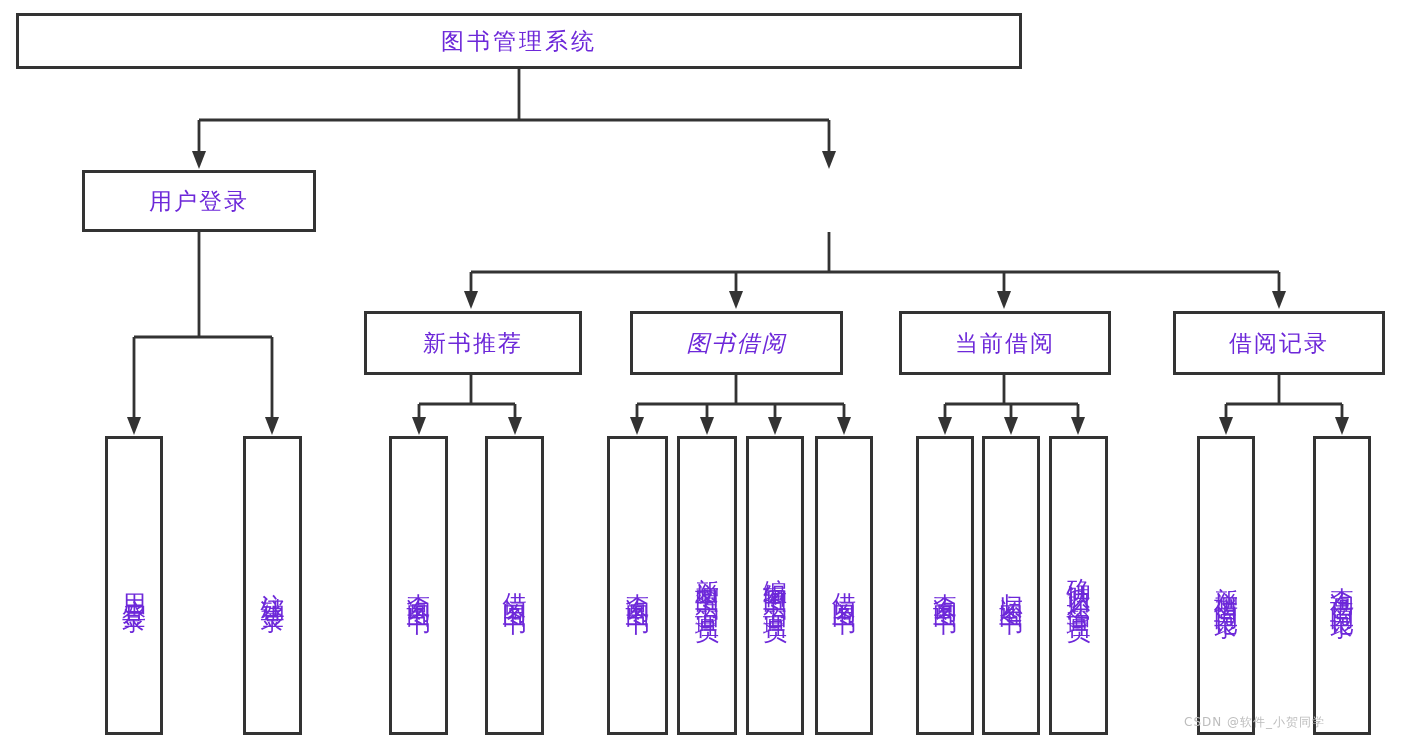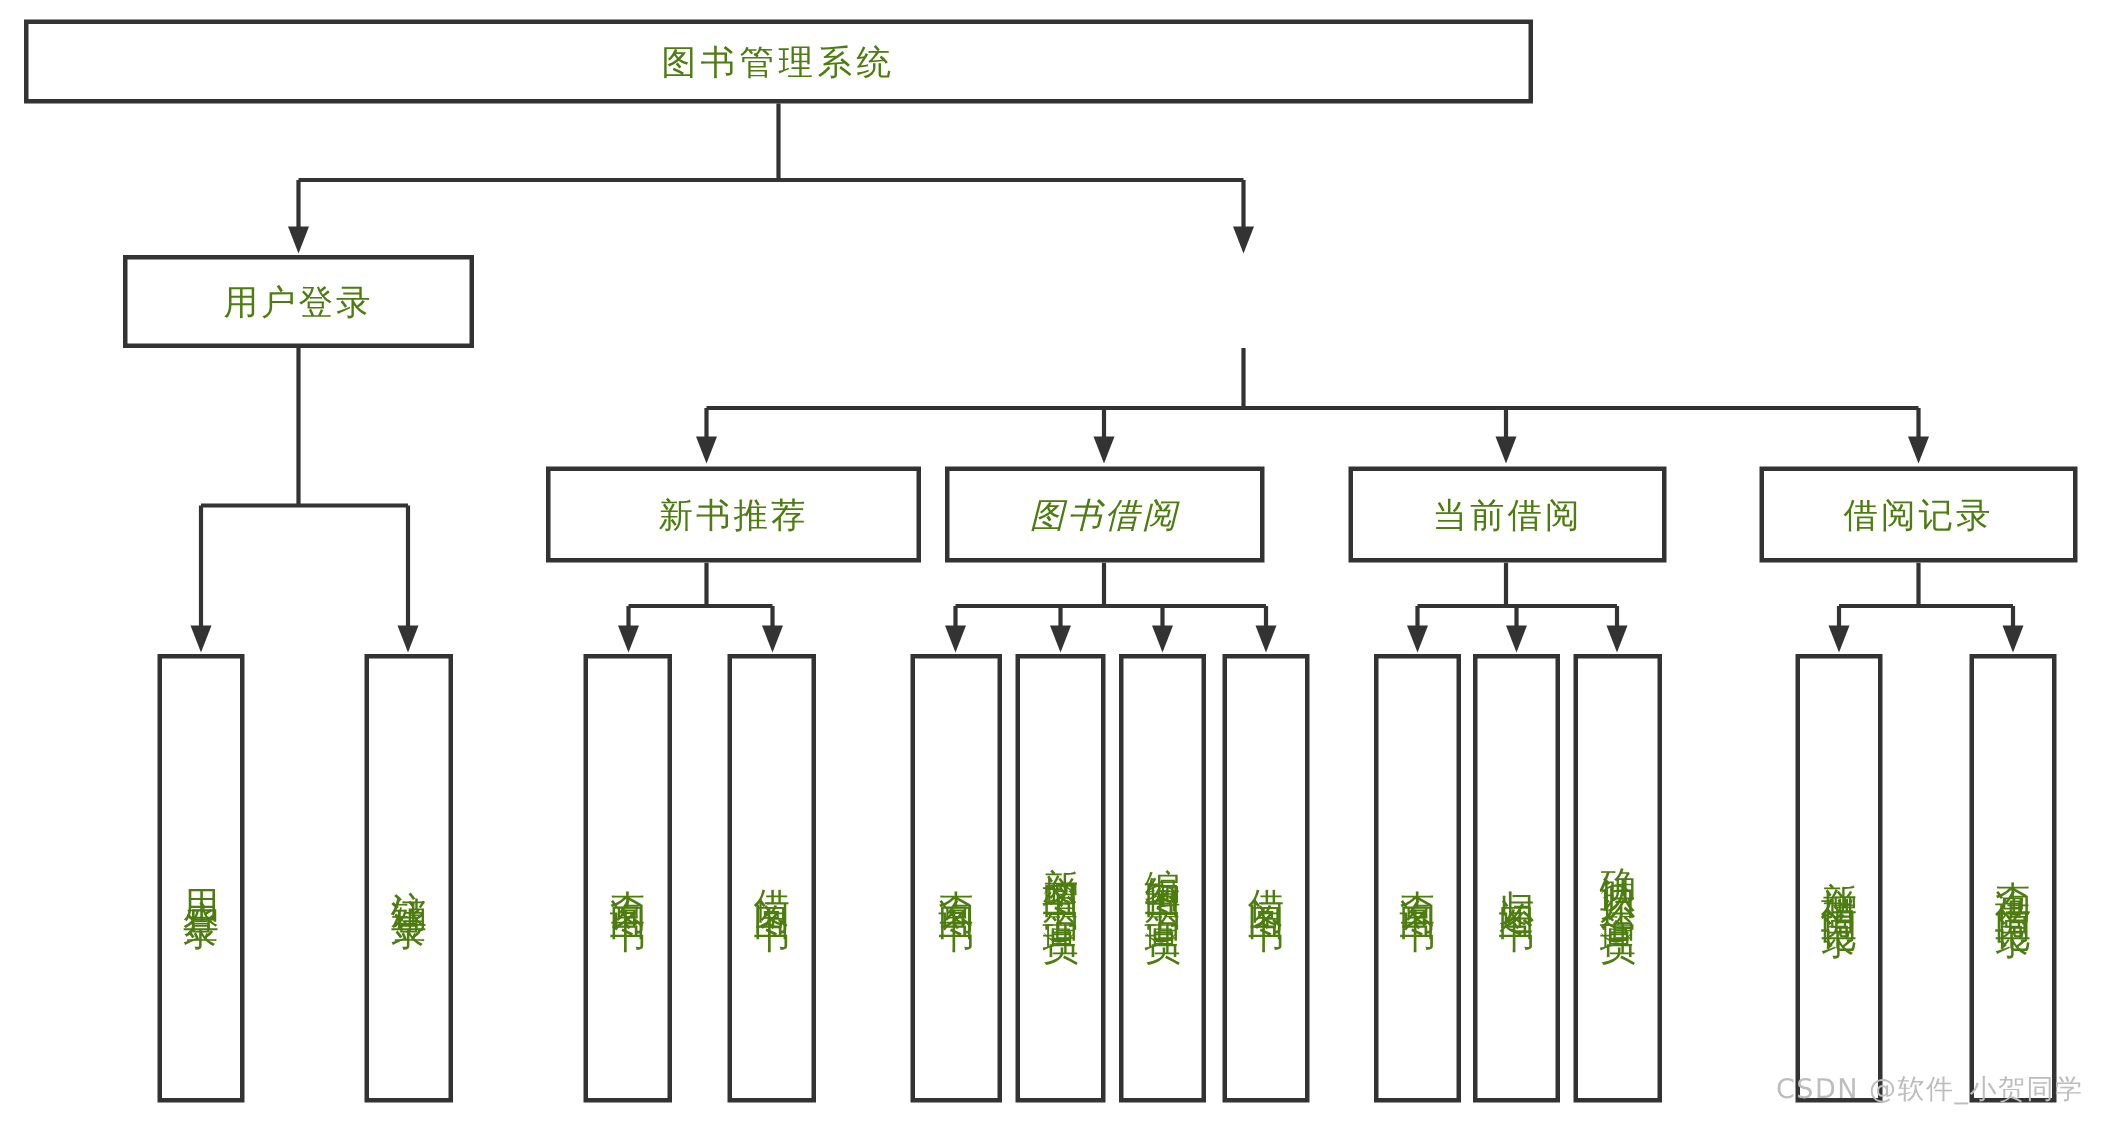--- a/index.html
+++ b/index.html
@@ -22,21 +22,21 @@
     z-index: 1;
   }
   .box {
     position: absolute;
     box-sizing: border-box;
     border: 3px solid #333333;
     background: #ffffff;
     display: flex;
     align-items: center;
     justify-content: center;
-    color: #4d7c0f;
+    color: #6d28d9;
     z-index: 2;
   }
   .h-box .label {
     font-size: 23px;
     letter-spacing: 2px;
     white-space: nowrap;
   }
   .root-box .label {
     font-size: 23px;
     letter-spacing: 3px;
@@ -45,21 +45,21 @@
     writing-mode: vertical-rl;
     text-orientation: mixed;
     font-size: 24px;
     letter-spacing: 6px;
     line-height: 1;
   }
   
   .n-root            { left: 16px;  top: 13px;  width: 1006px; height: 56px; }
   .n-user-login      { left: 82px;  top: 170px; width: 234px;  height: 62px; }
   .n-book-mgmt       { left: 711px; top: 170px; width: 236px;  height: 62px; }
-  .n-new-book        { left: 364px; top: 311px; width: 250px;  height: 64px; }
+  .n-new-book        { left: 364px; top: 311px; width: 218px;  height: 64px; }
   .n-book-borrow     { left: 630px; top: 311px; width: 213px;  height: 64px; font-style: italic; }
   .n-current-borrow  { left: 899px; top: 311px; width: 212px;  height: 64px; }
   .n-borrow-records  { left: 1173px;top: 311px; width: 212px;  height: 64px; }
   .leaf              { top: 436px;  height: 299px; }
   .l-1  { left: 105px;  width: 58px; }
   .l-2  { left: 243px;  width: 59px; }
   .l-3  { left: 389px;  width: 59px; }
   .l-4  { left: 485px;  width: 59px; }
   .l-5  { left: 607px;  width: 61px; }
   .l-6  { left: 677px;  width: 60px; }
@@ -67,21 +67,21 @@
   .l-8  { left: 815px;  width: 58px; }
   .l-9  { left: 916px;  width: 58px; }
   .l-10 { left: 982px;  width: 58px; }
   .l-11 { left: 1049px; width: 59px; }
   .l-12 { left: 1197px; width: 58px; }
   .l-13 { left: 1313px; width: 58px; }
   #watermark {
     position: absolute;
     left: 1184px;
     top: 714px;
-    font-size: 18px;
+    font-size: 12px;
     letter-spacing: 1px;
     color: #bdbdbd;
     z-index: 5;
     white-space: nowrap;
   }
 </style>
 </head>
 <body>
 
 <div id="stage">

